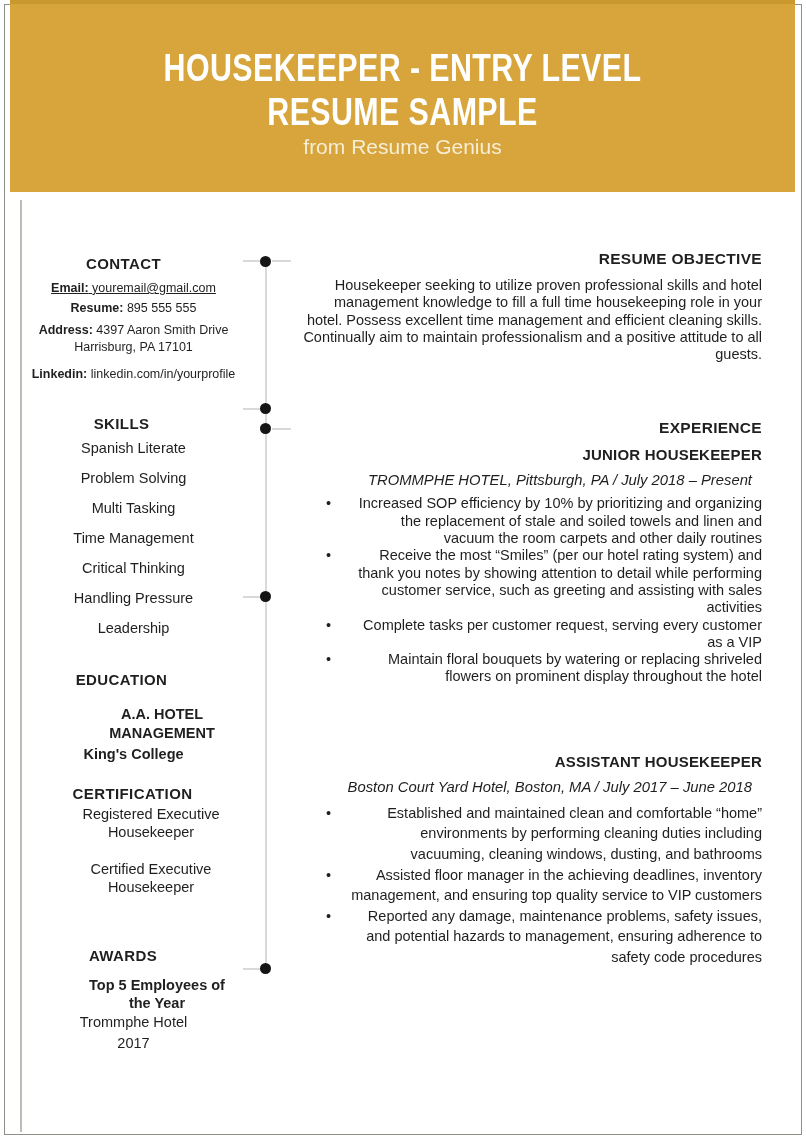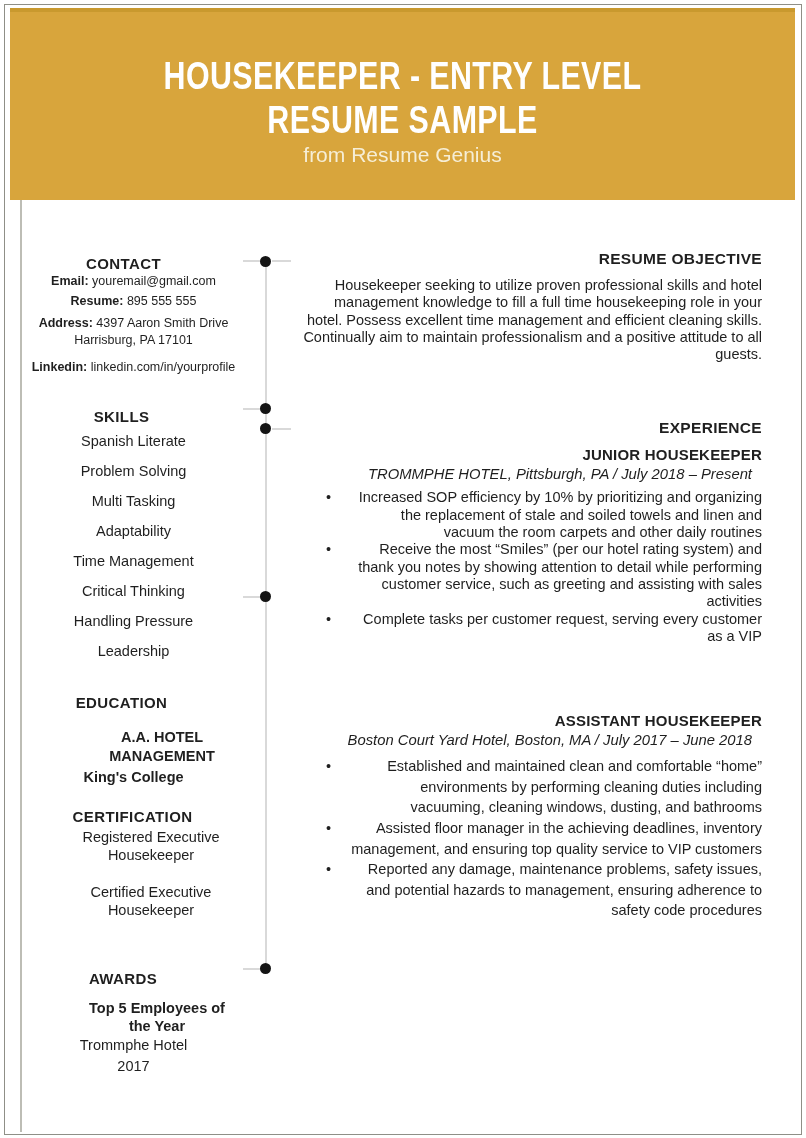--- a/index.html
+++ b/index.html
@@ -11,21 +11,21 @@
   .page-border{
     position:absolute;left:4px;top:4px;right:4px;bottom:3px;
     border:1.5px solid var(--page-border,#8f8f87);pointer-events:none;
   }
   .inner-left-line{
     position:absolute;left:20px;top:200px;bottom:6px;width:1.5px;
     background:var(--inner-line,#bdbdb5);
   }
   
   .banner{
-    position:absolute;left:10px;top:8px;width:785px;height:192px;
+    position:absolute;left:10px;top:0;width:785px;height:192px;
     background:var(--banner-gold,#D8A53C);
     border-top:4px solid var(--banner-gold-dark,#c9992e);
     box-sizing:border-box;text-align:center;
   }
   .banner-title{
     margin-top:42px;font-weight:bold;font-size:38px;line-height:44px;
     color:var(--banner-text,#ffffff);
     transform:scaleX(0.8);transform-origin:50% 0;
     letter-spacing:0.5px;
   }
@@ -40,42 +40,42 @@
   
   .left-col{position:absolute;left:30px;top:248px;width:207px;text-align:center;}
   .side-heading{font-size:15px;font-weight:bold;line-height:18px;letter-spacing:0.4px;}
   .h-contact{padding-top:7px;padding-right:20px;}
   .h-skills{margin-top:33px;padding-right:24px;}
   .h-education{margin-top:28px;padding-right:24px;}
   .h-certification{margin-top:21px;padding-right:2px;}
   .h-awards{margin-top:51px;padding-right:21px;}
   .contact-row{font-size:12.5px;line-height:15px;}
   .contact-row .lab{font-weight:bold;}
-  .row-email{margin-top:1px;}
+  .row-email{margin-top:8px;text-decoration:underline;}
   .row-phone{margin-top:5px;}
   .row-address{margin-top:6px;line-height:17px;}
   .row-linkedin{margin-top:11px;}
   .skills-list{list-style:none;margin:0;padding:0;margin-top:0;font-size:14.5px;}
   .skills-list li{line-height:30px;}
   .edu-degree{margin-top:16px;font-weight:bold;font-size:14.5px;line-height:19px;max-width:150px;margin-left:auto;}
   .edu-school{margin-top:2px;font-size:14.5px;line-height:19px;font-weight:bold;}
   .cert-item{font-size:14.5px;line-height:18px;max-width:172px;margin-left:auto;}
   .cert-1{margin-top:2px;}
   .cert-2{margin-top:19px;}
   .award-title{margin-top:12px;font-weight:bold;font-size:14.5px;line-height:17.5px;max-width:160px;margin-left:auto;}
   .award-org{margin-top:2px;font-size:14.5px;line-height:17px;}
   .award-year{margin-top:4px;font-size:14.5px;line-height:17px;}
   
   .right-col{position:absolute;left:300px;top:250px;width:462px;text-align:right;}
   .main-heading{font-size:15.5px;font-weight:bold;line-height:18px;letter-spacing:0.3px;}
   .objective-text{margin-top:9px;font-size:14.5px;line-height:17.3px;}
   .h-experience{margin-top:56px;}
   .job-title{font-size:15px;font-weight:bold;line-height:17px;letter-spacing:0.2px;}
   .job1 .job-title{margin-top:9px;}
-  .job-meta{font-style:italic;font-size:14.8px;line-height:19px;margin-top:2px;max-width:452px;}
+  .job-meta{font-style:italic;font-size:14.8px;line-height:19px;margin-top:8px;max-width:452px;}
   ul.job-bullets{list-style:none;margin:0;padding:0;font-size:14.5px;}
   ul.job-bullets li{position:relative;padding-left:48px;}
   ul.job-bullets li::before{content:"\2022";position:absolute;left:26px;top:0;}
   .job1 ul.job-bullets{margin-top:5px;}
   .job1 ul.job-bullets li{line-height:17.3px;}
   .job2{margin-top:67px;}
   .job2 ul.job-bullets{margin-top:6px;}
   .job2 ul.job-bullets li{line-height:20.6px;}
 </style>
 </head>
@@ -129,21 +129,20 @@
   <div class="contact-row row-linkedin">
     <span class="lab">Linkedin:</span>
     <span>linkedin.com/in/yourprofile</span>
   </div>
 
   <div class="side-heading h-skills">SKILLS</div>
   <ul class="skills-list">
     <li>Spanish Literate</li>
     <li>Problem Solving</li>
     <li>Multi Tasking</li>
-    <li>Adaptability</li>
     <li>Time Management</li>
     <li>Critical Thinking</li>
     <li>Handling Pressure</li>
     <li>Leadership</li>
   </ul>
 
   <div class="side-heading h-education">EDUCATION</div>
   <div class="edu-degree">A.A. HOTEL MANAGEMENT</div>
   <div class="edu-school">King's College</div>
 
@@ -165,20 +164,21 @@
 
   <div class="main-heading h-experience">EXPERIENCE</div>
 
   <section class="job job1">
     <div class="job-title">JUNIOR HOUSEKEEPER</div>
     <div class="job-meta">TROMMPHE HOTEL, Pittsburgh, PA  /  July 2018 – Present</div>
     <ul class="job-bullets">
       <li>Increased SOP efficiency by 10% by prioritizing and organizing the replacement of stale and soiled towels and linen and vacuum the room carpets and other daily routines</li>
       <li>Receive the most “Smiles” (per our hotel rating system) and thank you notes by showing attention to detail while performing customer service, such as greeting and assisting with sales activities</li>
       <li>Complete tasks per customer request, serving every customer as a VIP</li>
+      <li>Maintain floral bouquets by watering or replacing shriveled flowers on prominent display throughout the hotel</li>
     </ul>
   </section>
 
   <section class="job job2">
     <div class="job-title">ASSISTANT HOUSEKEEPER</div>
     <div class="job-meta">Boston Court Yard Hotel, Boston, MA  /  July  2017 – June 2018</div>
     <ul class="job-bullets">
       <li>Established and maintained clean and comfortable “home” environments by performing cleaning duties including vacuuming, cleaning windows, dusting, and bathrooms</li>
       <li>Assisted floor manager in the achieving deadlines, inventory management, and ensuring top quality service to VIP customers</li>
       <li>Reported any damage, maintenance problems, safety issues, and potential hazards to management, ensuring adherence to safety code procedures</li>

